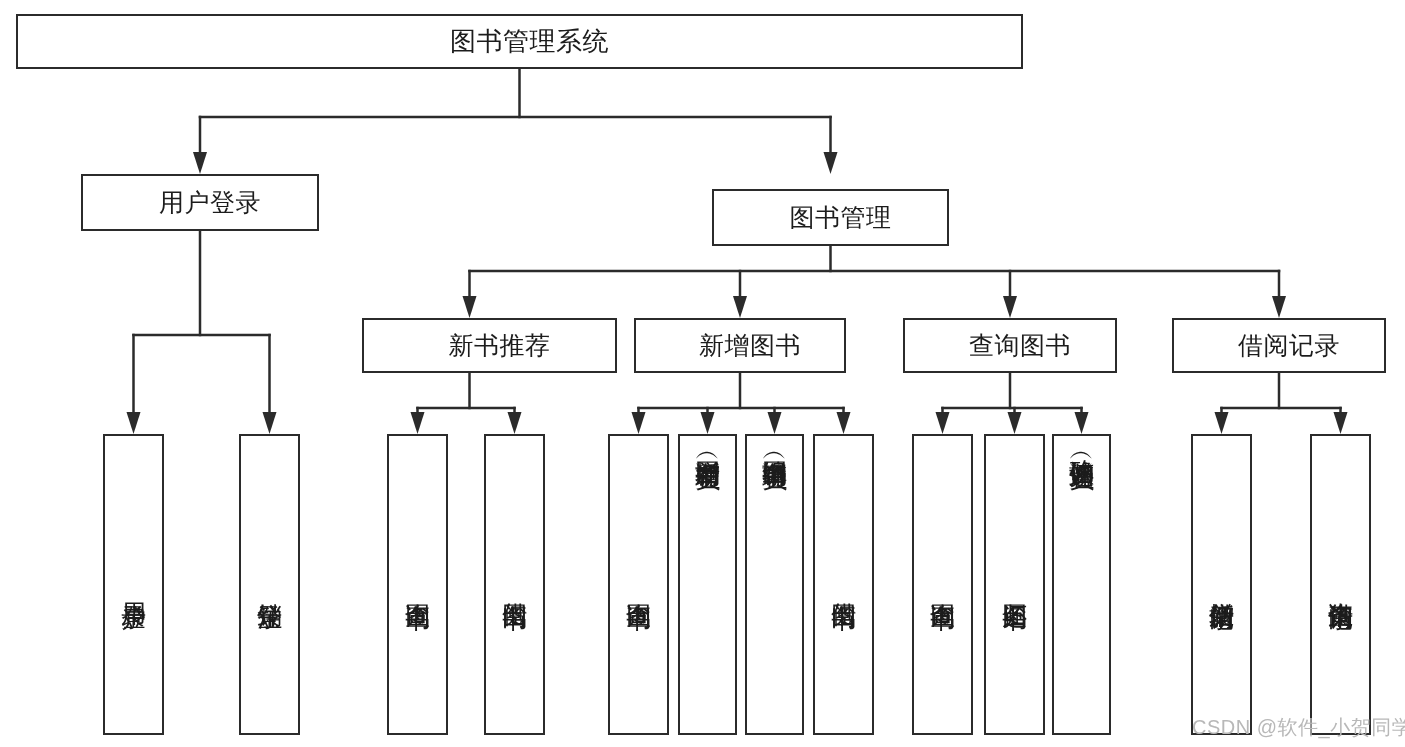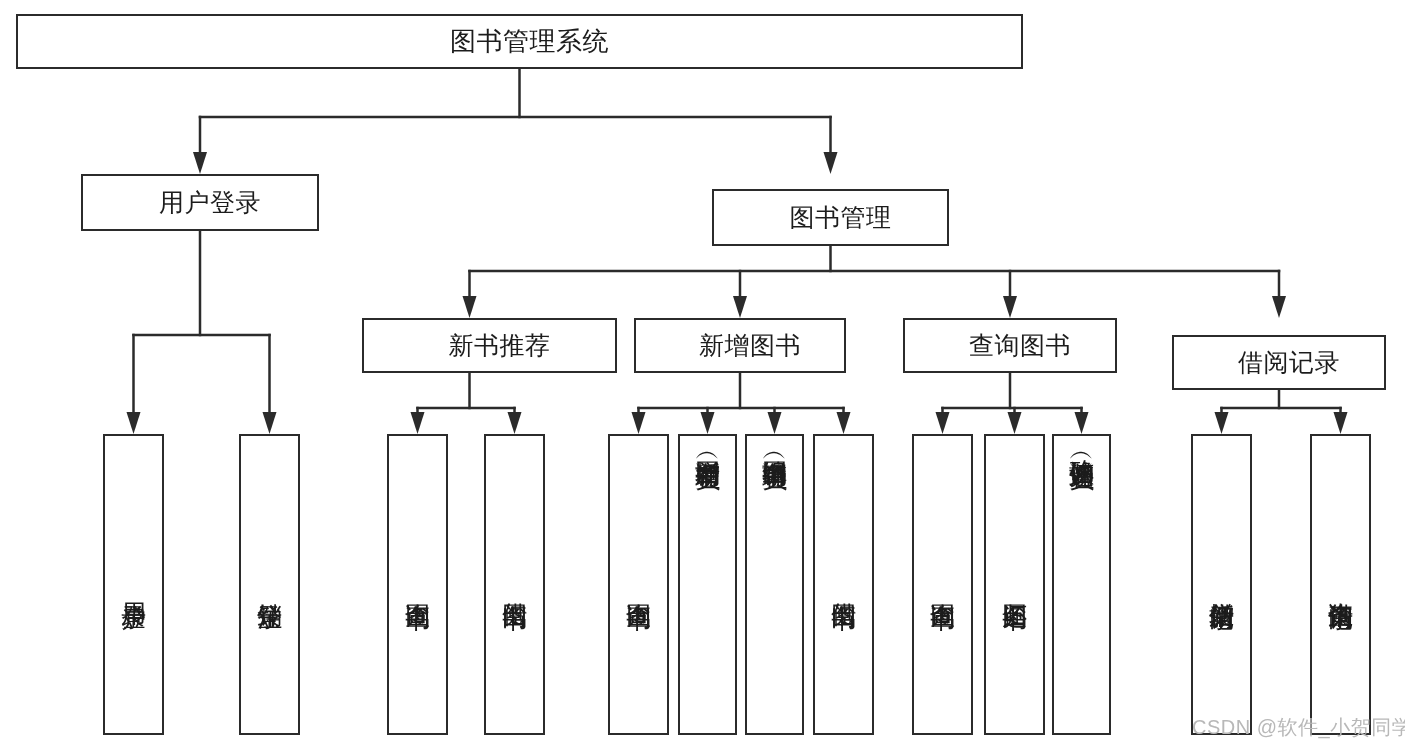--- a/index.html
+++ b/index.html
@@ -142,21 +142,21 @@
       </div>
       <div class="node horiz" style="left: 362px; top: 318px; width: 255px; height: 55px;">
         <span>新书推荐</span>
       </div>
       <div class="node horiz" style="left: 634px; top: 318px; width: 212px; height: 55px;">
         <span>新增图书</span>
       </div>
       <div class="node horiz" style="left: 903px; top: 318px; width: 214px; height: 55px;">
         <span>查询图书</span>
       </div>
-      <div class="node horiz" style="left: 1172px; top: 335px; width: 214px; height: 55px;">
+      <div class="node horiz" style="left: 1172px; top: 318px; width: 214px; height: 55px;">
         <span>借阅记录</span>
       </div>
       <div class="node leaf" style="left: 103px; top: 434px; width: 61px; height: 301px;">
         <span class="leaf-text">用户登录</span>
       </div>
       <div class="node leaf" style="left: 239px; top: 434px; width: 61px; height: 301px;">
         <span class="leaf-text">注销登录</span>
       </div>
       <div class="node leaf" style="left: 387px; top: 434px; width: 61px; height: 301px;">
         <span class="leaf-text">查询图书</span>

